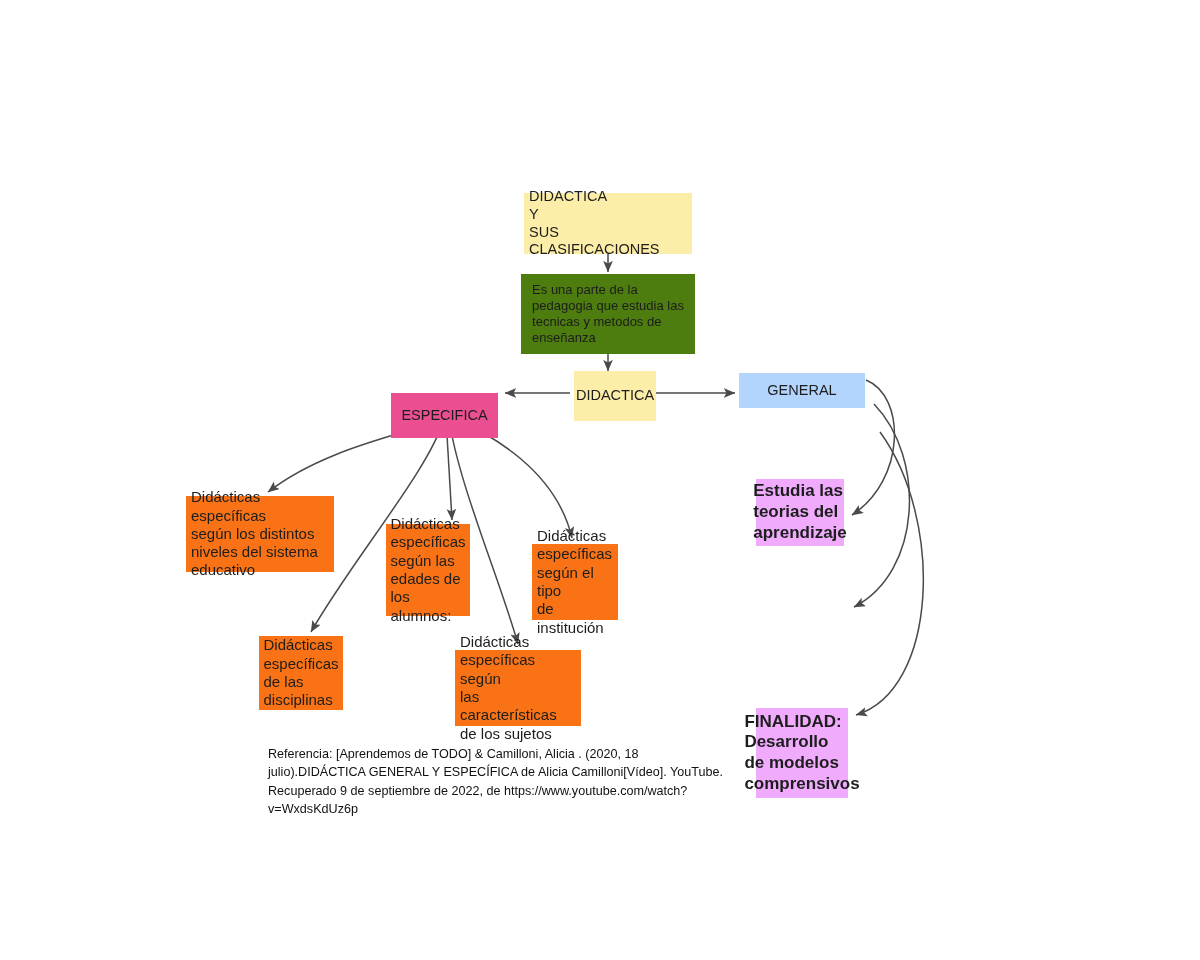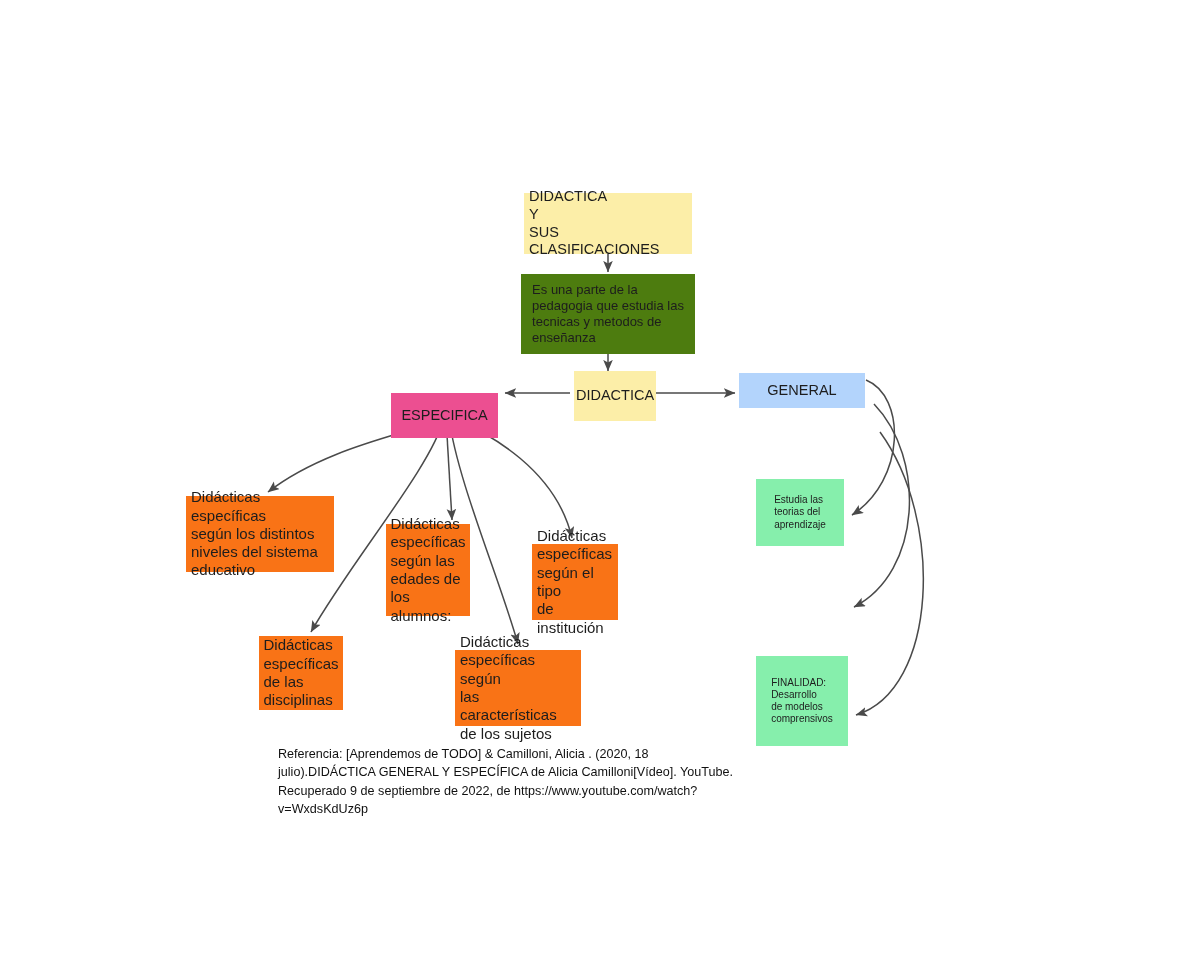--- a/index.html
+++ b/index.html
@@ -56,43 +56,43 @@
   }
   .n-general {
     background: #b3d4fc;
     font-size: 14.5px;
   }
   .n-salmon {
     background: #f97316;
     font-size: 15px;
   }
   .n-purple {
-    background: #86efac;
-    font-size: 10px;
+    background: #f0abfc;
+    font-size: 17px;
+    font-weight: bold;
   }
   .author-box {
     position: absolute;
     box-sizing: border-box;
     background: #ffffff;
     border: 1.5px solid #c08fc0;
     border-radius: 3px;
     text-align: right;
     font-size: 12.5px;
     line-height: 1.35;
     color: #1d1d1d;
     white-space: pre-line;
     padding: 6px 9px 6px 6px;
   }
   .reference {
     position: absolute;
     font-size: 12.6px;
     line-height: 1.45;
     color: #111111;
     text-align: left;
-    margin-left: 10px;
   }
 </style>
 </head>
 <body>
 
 <div id="canvas">
 
   <svg id="connectors" viewBox="0 0 1200 960" width="1200" height="960">
     <defs>
       <marker id="arrow" markerWidth="9" markerHeight="9" refX="7.4" refY="3.2" orient="auto" markerUnits="strokeWidth">
@@ -158,20 +158,20 @@
   <div class="node n-salmon" style="left:532px; top:544px; width:86px; height:76px;">Didácticas
 específicas
 según el tipo
 de institución</div>
 
   <div class="node n-purple" style="left:756px; top:479px; width:88px; height:67px;">Estudia las
 teorias del
 aprendizaje</div>
 
 
-  <div class="node n-purple" style="left:756px; top:656px; width:92px; height:90px;">FINALIDAD:
+  <div class="node n-purple" style="left:756px; top:708px; width:92px; height:90px;">FINALIDAD:
 Desarrollo
 de modelos
 comprensivos</div>
 
   <div class="reference" style="left:268px; top:745px; width:468px;">Referencia: [Aprendemos de TODO] &amp; Camilloni, Alicia . (2020, 18 julio).DIDÁCTICA GENERAL Y ESPECÍFICA de Alicia Camilloni[Vídeo]. YouTube. Recuperado 9 de septiembre de 2022, de https://www.youtube.com/watch?v=WxdsKdUz6p</div>
 
 </div>
 
 </body></html>

